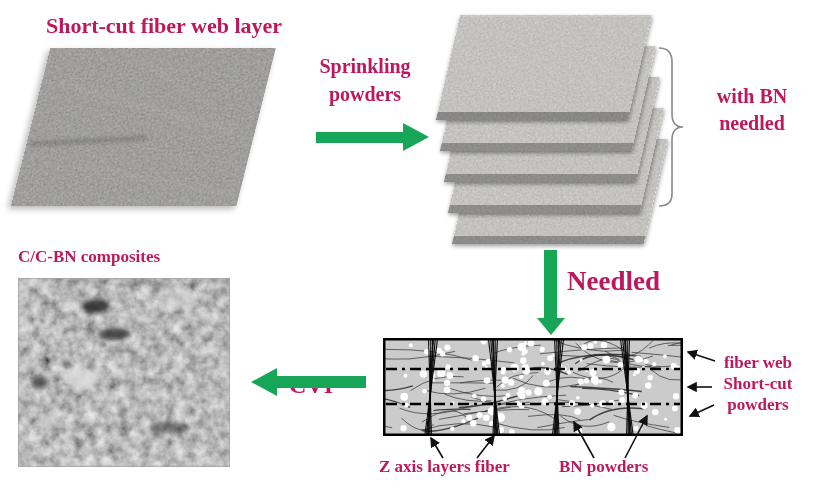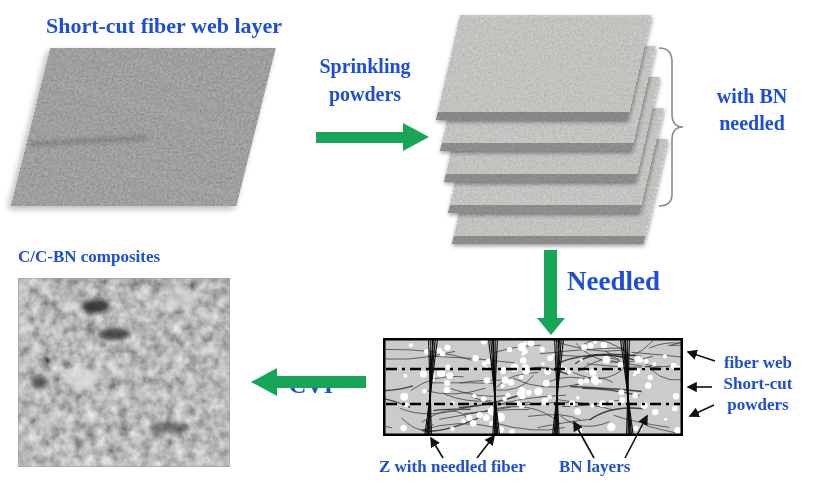--- a/index.html
+++ b/index.html
@@ -1,18 +1,18 @@
 <!DOCTYPE html>
 <html><head>
 <meta charset="utf-8">
 <style>
   html,body{margin:0;padding:0;background:#fff;}
   #canvas{position:relative;width:826px;height:492px;background:#ffffff;overflow:hidden;
           font-family:"Liberation Serif","DejaVu Serif",serif;--green:#17a657;}
-  .bt{position:absolute;font-weight:700;color:#1d4ed8;white-space:nowrap;}
+  .bt{position:absolute;font-weight:700;color:#be185d;white-space:nowrap;}
   .ctr{text-align:center;white-space:normal;}
   .shaft{position:absolute;background:var(--green);}
   .tri-right{position:absolute;width:0;height:0;border-top:14px solid transparent;
              border-bottom:14px solid transparent;border-left:26px solid var(--green);}
   .tri-left{position:absolute;width:0;height:0;border-top:14px solid transparent;
             border-bottom:14px solid transparent;border-right:26px solid var(--green);}
   .tri-down{position:absolute;width:0;height:0;border-left:14px solid transparent;
             border-right:14px solid transparent;border-top:17px solid var(--green);}
   .photo1{position:absolute;left:50px;top:48px;width:226px;height:158px;
           transform:skewX(-14deg);transform-origin:0 0;box-shadow:-2px 3px 6px rgba(0,0,0,.28);}
@@ -371,22 +371,22 @@
     <line x1="97" y1="128" x2="114" y2="106" stroke="#111" stroke-width="1.6" marker-end="url(#ah)"></line>
     <line x1="214" y1="128" x2="194" y2="92" stroke="#111" stroke-width="1.6" marker-end="url(#ah)"></line>
     <line x1="245" y1="128" x2="267" y2="86" stroke="#111" stroke-width="1.6" marker-end="url(#ah)"></line>
   </svg>
 
   <div class="bt ctr" style="left:708px;top:352px;width:100px;font-size:17px;line-height:21px;">
     <div>fiber web</div>
     <div>Short-cut</div>
     <div>powders</div>
   </div>
-  <div class="bt" style="left:379px;top:457px;font-size:17px;">Z with needled fiber</div>
-  <div class="bt" style="left:559px;top:457px;font-size:17px;">BN layers</div>
+  <div class="bt" style="left:379px;top:457px;font-size:17px;">Z axis layers fiber</div>
+  <div class="bt" style="left:559px;top:457px;font-size:17px;">BN powders</div>
 
   <div class="bt" style="left:281px;top:334px;width:60px;font-size:24px;text-align:center;margin-top:38px;">CVI</div>
   <div class="tri-left" style="left:251px;top:368px;"></div>
   <div class="shaft" style="left:277px;top:376px;width:89px;height:12px;"></div>
 
   <div class="bt" style="left:18px;top:247px;width:212px;font-size:17px;text-align:left;">C/C-BN composites</div>
   <div class="sem">
     <svg width="212" height="189">
       <rect width="212" height="189" filter="url(#texSEM)"></rect>
       <g filter="url(#soft)">

